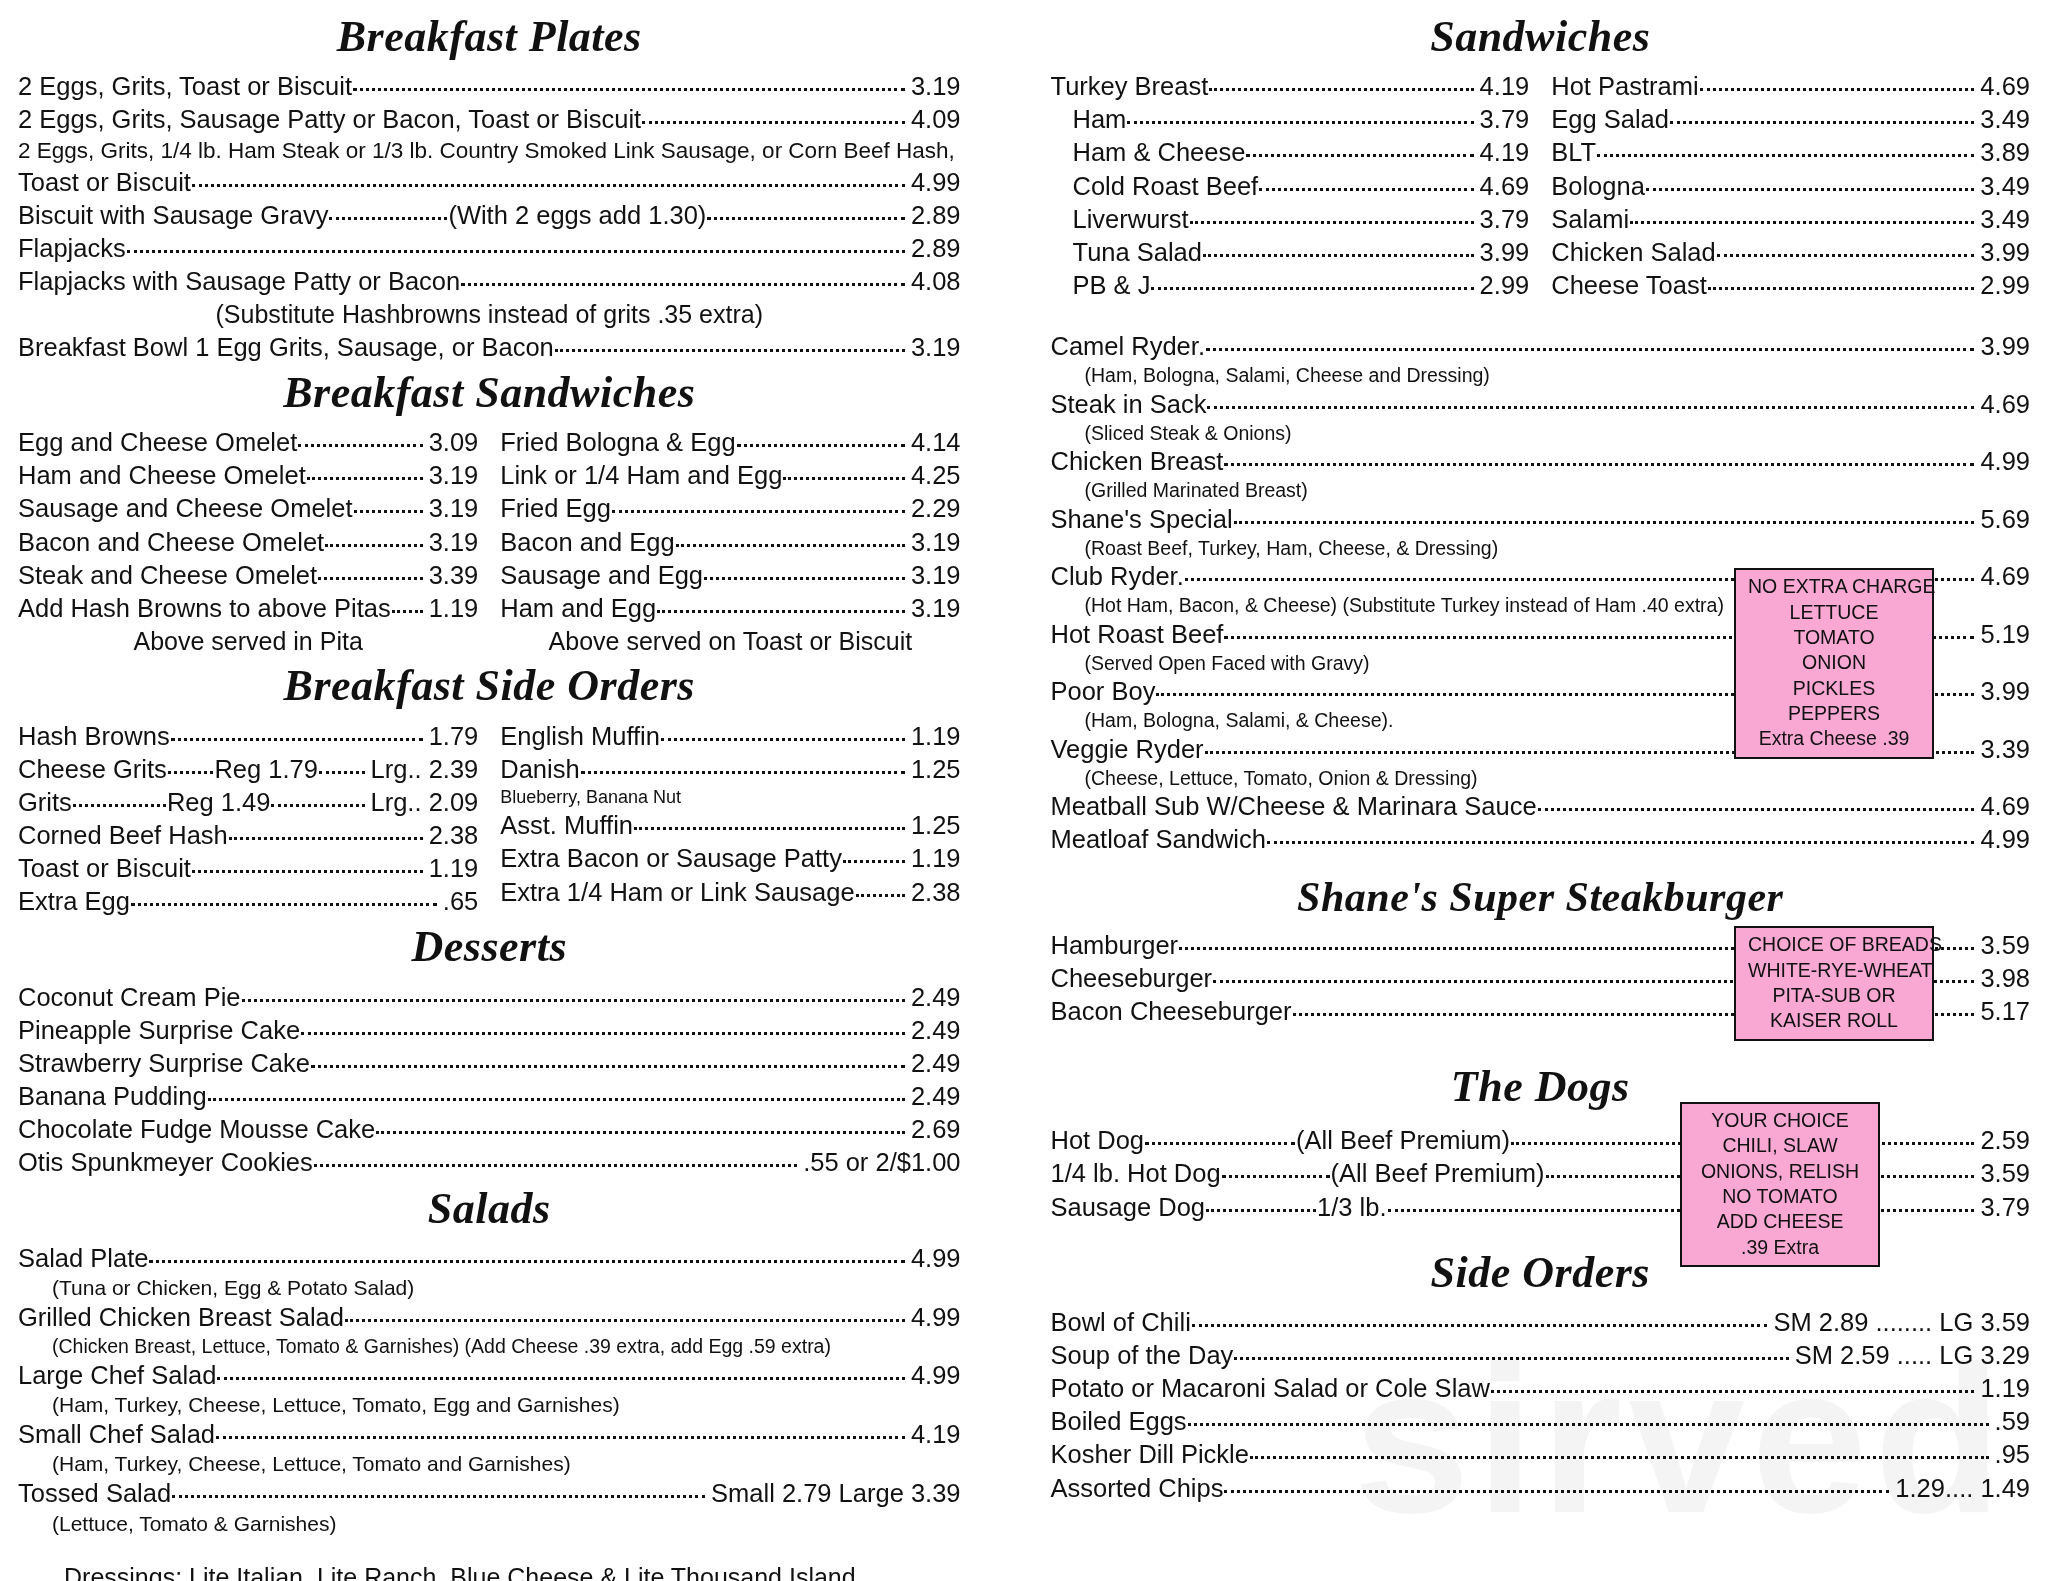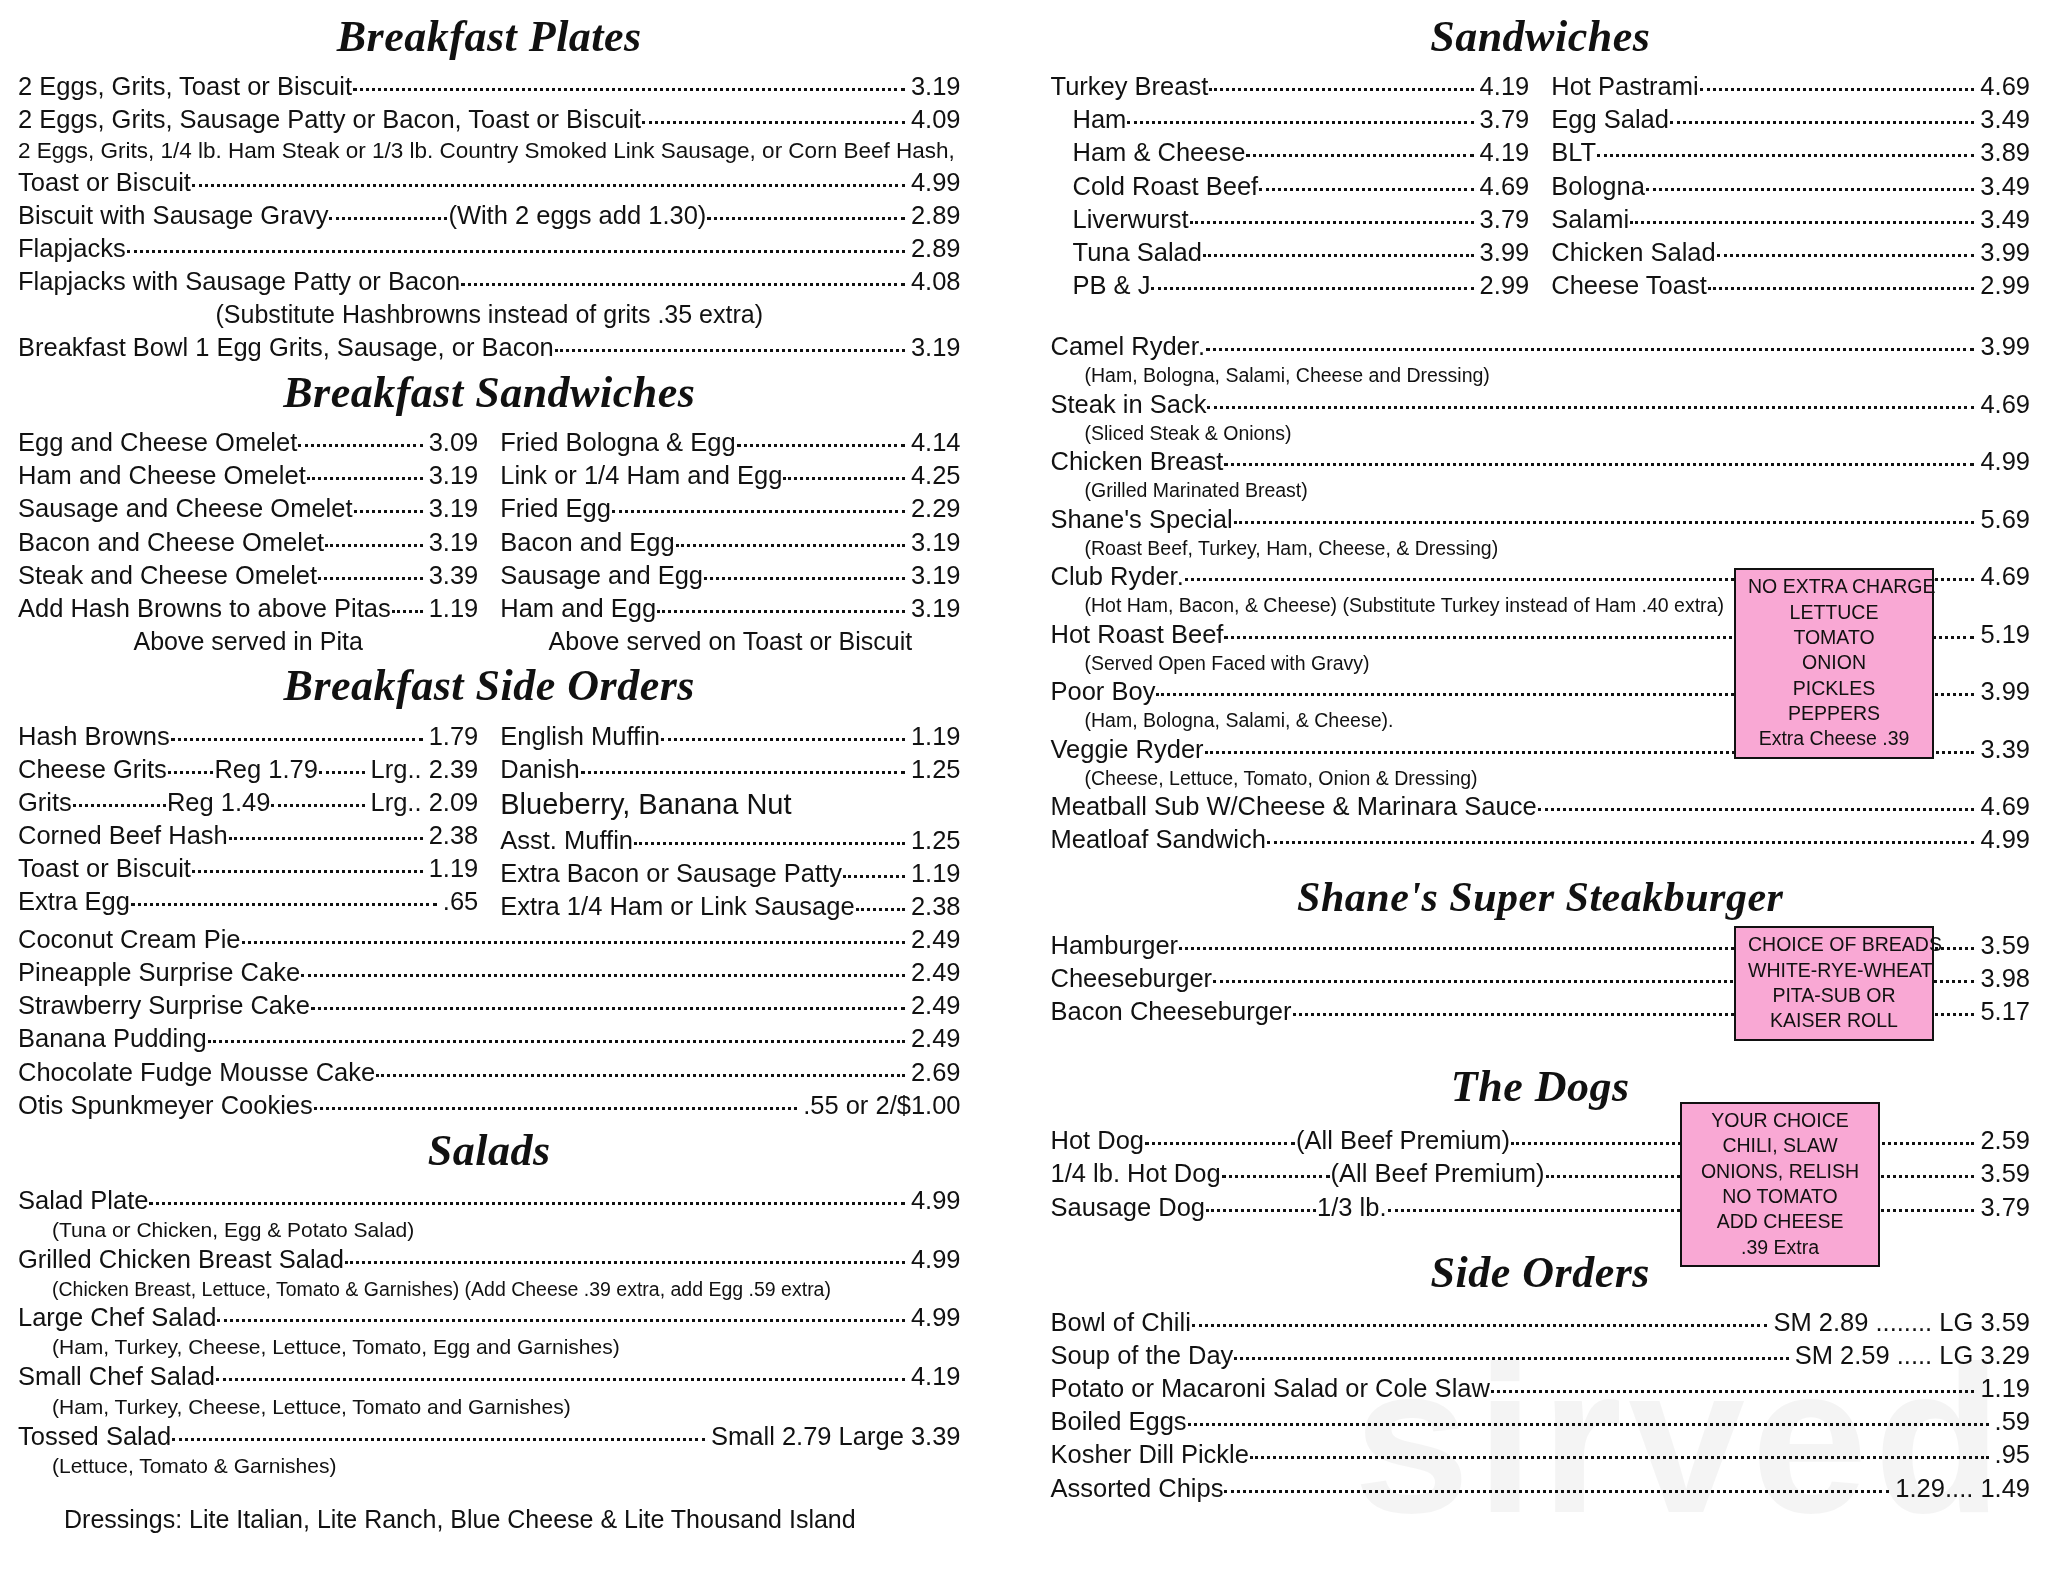--- a/index.html
+++ b/index.html
@@ -75,21 +75,21 @@
     line-height: 1.25;
     padding-left: 34px;
   }
   .sub.small { font-size: 19.5px; }
   .note-center {
     font-size: 25px;
     text-align: center;
     line-height: 1.3;
   }
   .plain {
-    font-size: 29px;
+    font-size: 18px;
     line-height: 1.30;
   }
   .inline-small { font-size: 20px; }
 
   
   .two {
     display: flex;
     gap: 22px;
   }
   .two > div { flex: 1 1 50%; min-width: 0; }
@@ -307,20 +307,21 @@
           <span class="pr">1.19</span>
         </div>
         <div class="row">
           <span class="nm">Extra 1/4 Ham or Link Sausage</span>
           <span class="dots"></span>
           <span class="pr">2.38</span>
         </div>
       </div>
     </div>
 
+    <h2 class="section">Desserts</h2>
     <div class="row">
       <span class="nm">Coconut Cream Pie</span>
       <span class="dots"></span>
       <span class="pr">2.49</span>
     </div>
     <div class="row">
       <span class="nm">Pineapple Surprise Cake</span>
       <span class="dots"></span>
       <span class="pr">2.49</span>
     </div>

